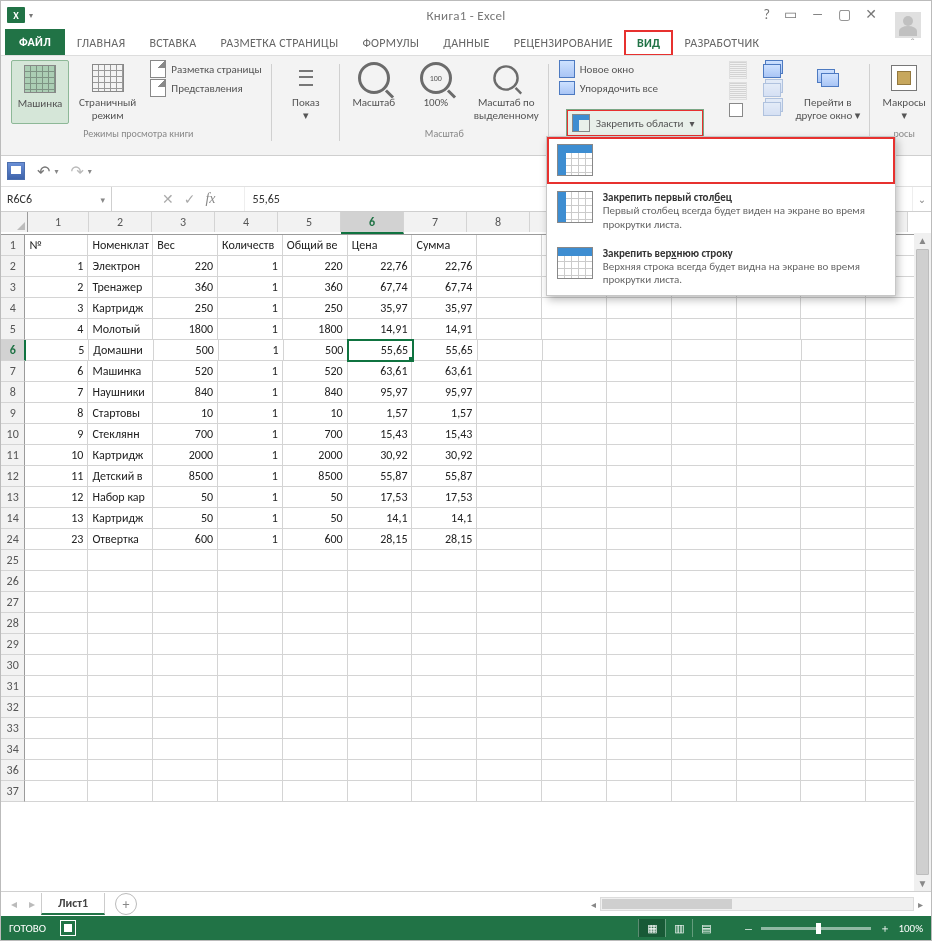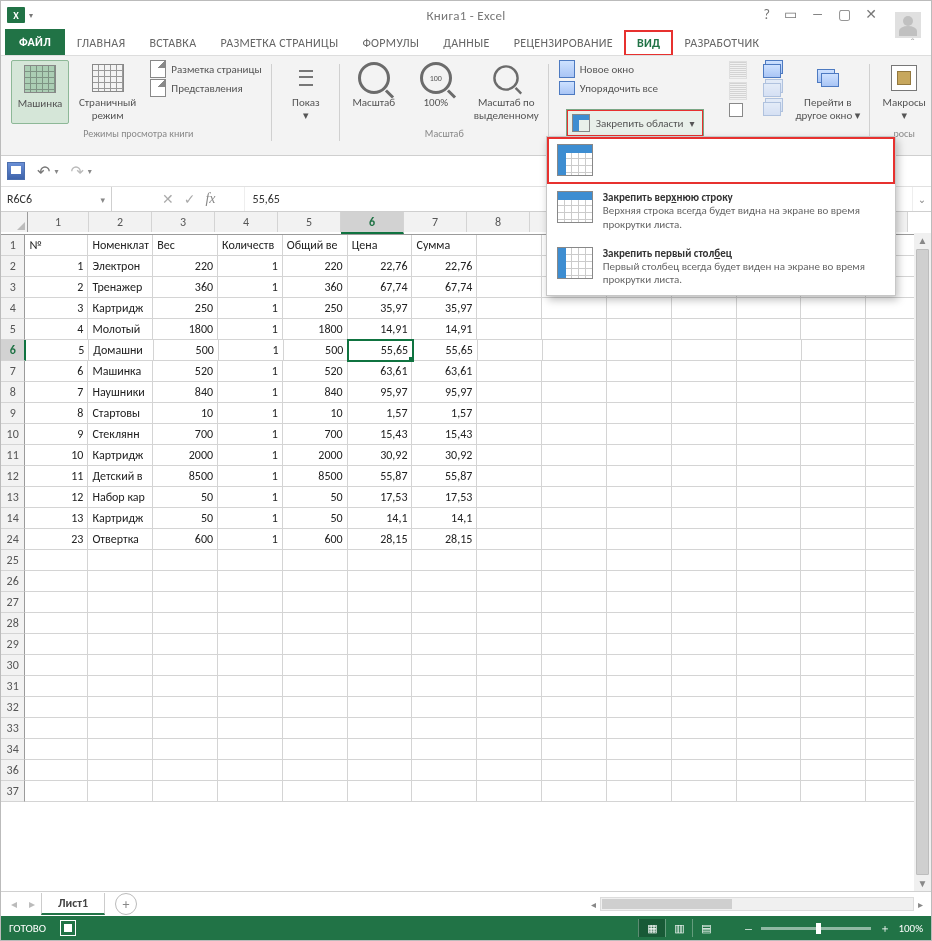--- a/index.html
+++ b/index.html
@@ -332,35 +332,35 @@
         <div class="ditem highlight">
           <div class="dico">
               <div class="grid-in"></div>
               <div class="blue-top"></div>
               <div class="blue-left"></div>
             </div>
         </div>
         <div class="ditem">
           <div class="dico">
               <div class="grid-in"></div>
+              <div class="blue-left"></div>
+            </div>
+          <div class="dtxt">
+            <div class="dtitle">Закрепить первый стол<span class="u">б</span>ец</div>
+            <div class="ddesc">Первый столбец всегда будет виден на экране во время прокрутки листа.</div>
+          </div>
+        </div>
+        <div class="ditem">
+          <div class="dico">
+              <div class="grid-in"></div>
               <div class="blue-top"></div>
             </div>
           <div class="dtxt">
             <div class="dtitle">Закрепить вер<span class="u">х</span>нюю строку</div>
             <div class="ddesc">Верхняя строка всегда будет видна на экране во время прокрутки листа.</div>
-          </div>
-        </div>
-        <div class="ditem">
-          <div class="dico">
-              <div class="grid-in"></div>
-              <div class="blue-left"></div>
-            </div>
-          <div class="dtxt">
-            <div class="dtitle">Закрепить первый стол<span class="u">б</span>ец</div>
-            <div class="ddesc">Первый столбец всегда будет виден на экране во время прокрутки листа.</div>
           </div>
         </div>
       </div>
     </div>
 
     <div class="rgroup" data-label="росы">
       <div class="big-btn">
         <span class="ico">
             <span class="macro-btn-ico"></span>
           </span>

